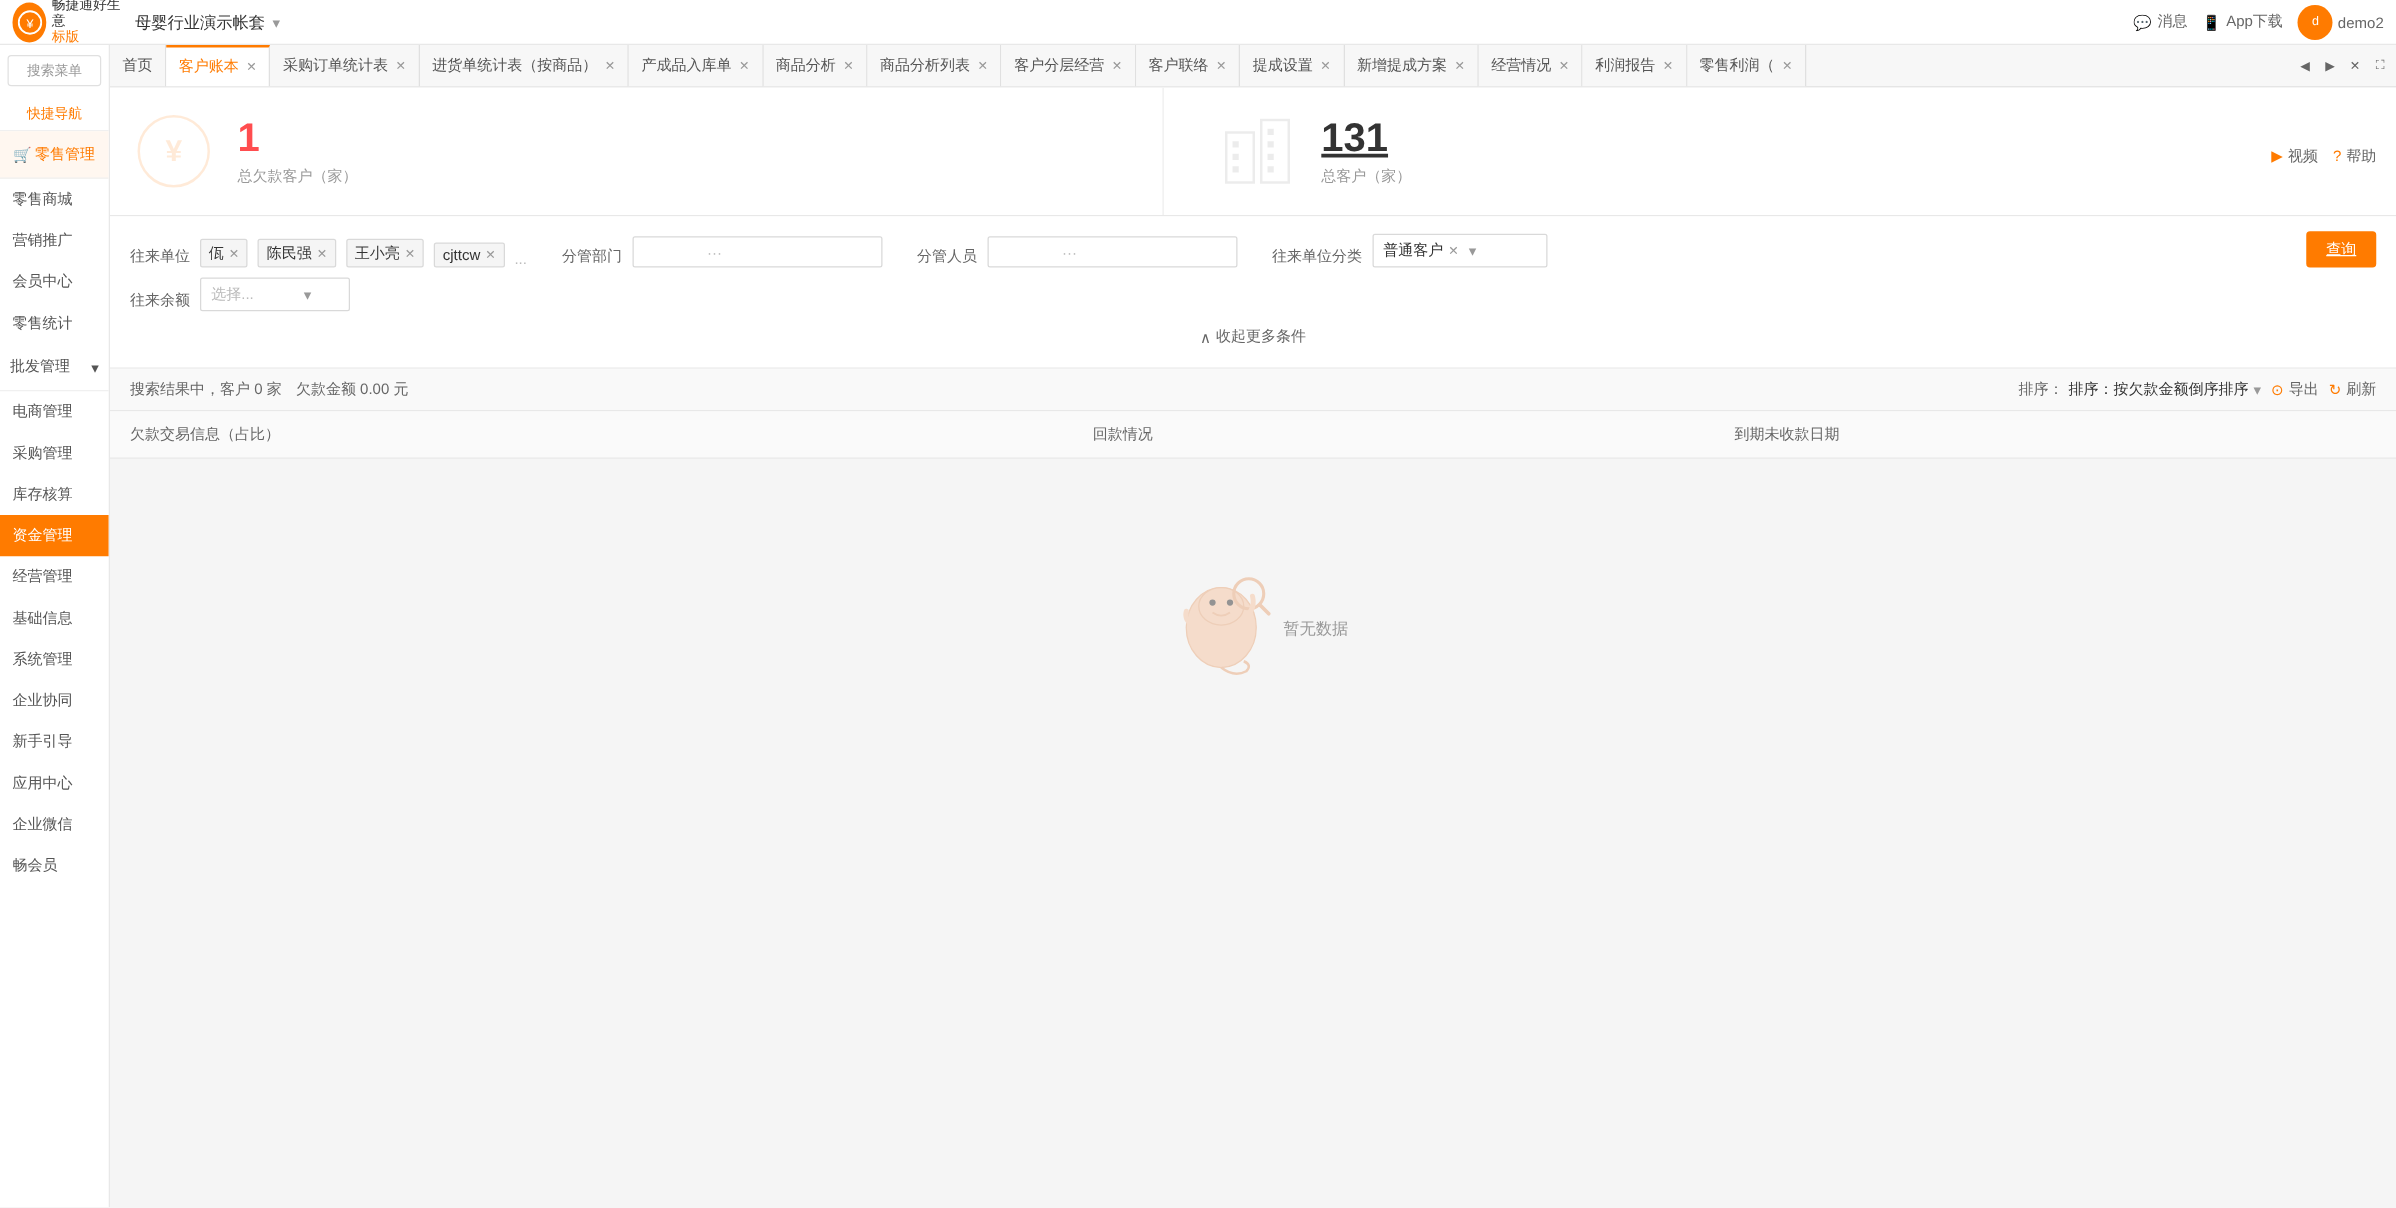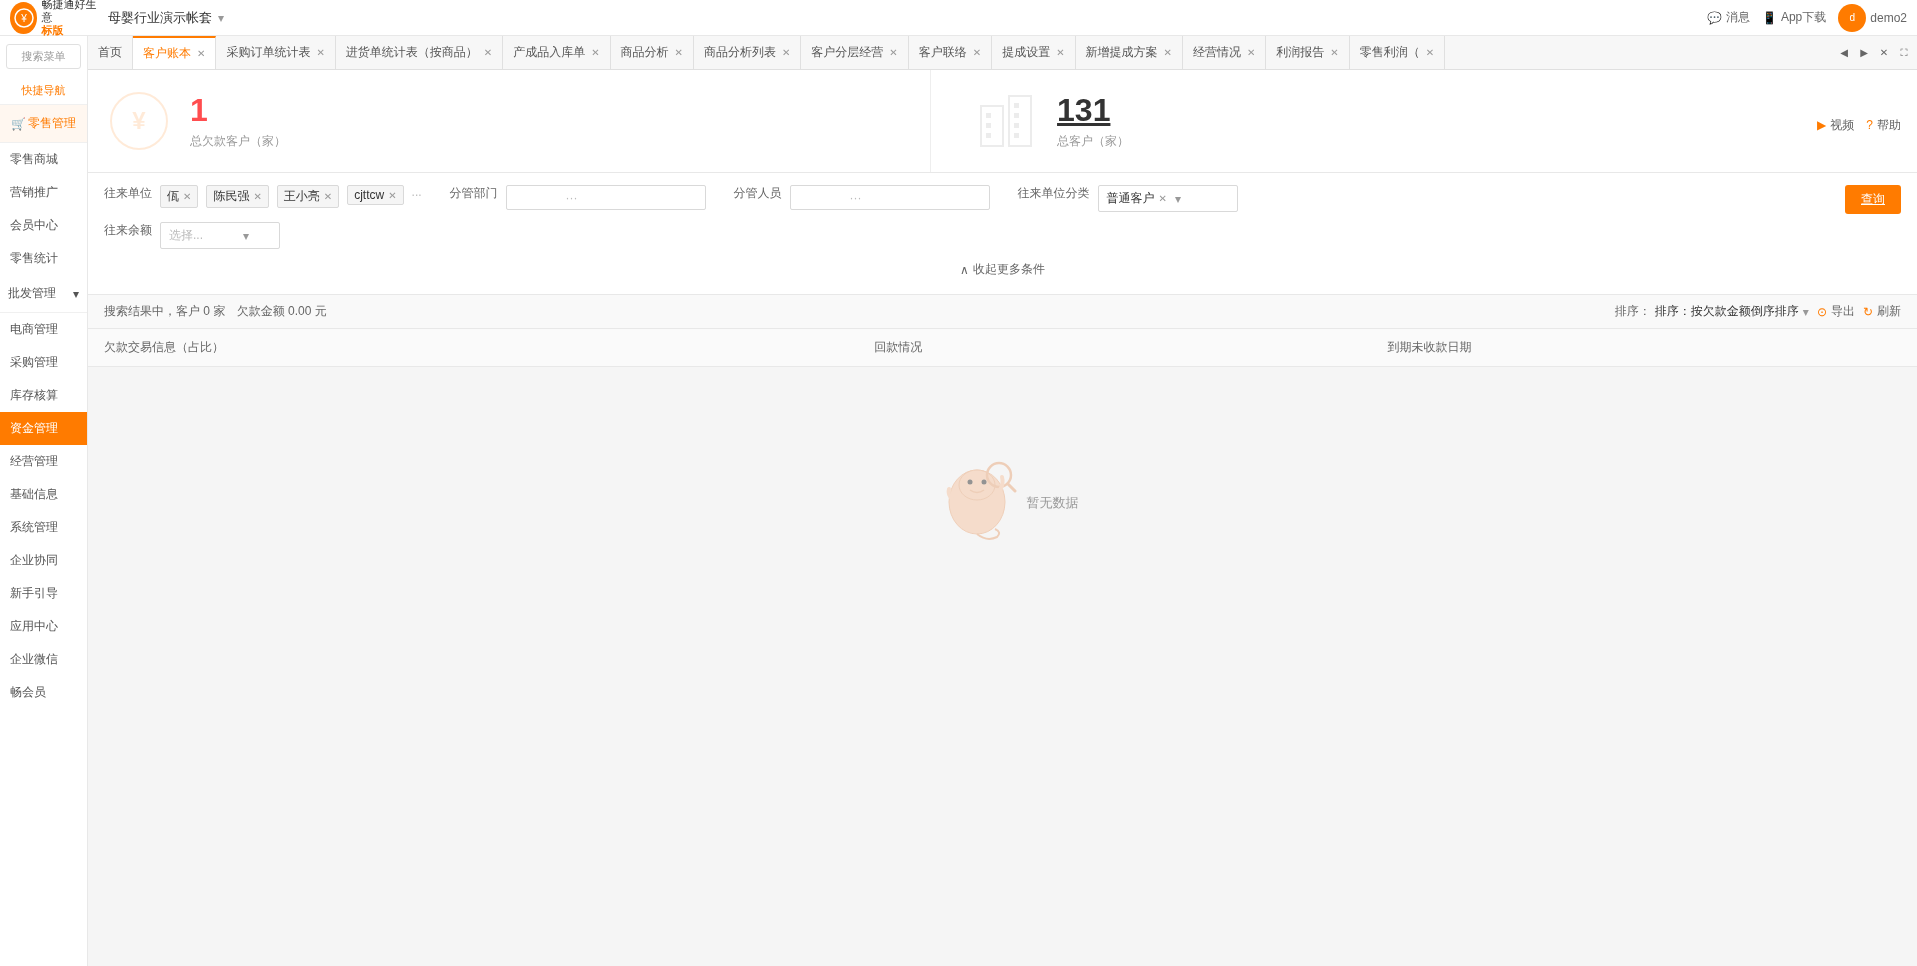--- a/index.html
+++ b/index.html
@@ -40,21 +40,21 @@
     .sidebar-collapse-item { display: flex; align-items: center; justify-content: space-between; padding: 10px 8px; cursor: pointer; color: #555; font-size: 12px; border-bottom: 1px solid #f0f0f0; }
     .stat-item { flex: 1; display: flex; align-items: center; gap: 16px; padding-right: 20px; border-right: 1px solid #eee; margin-right: 20px; }
     .stat-item:last-child { border-right: none; }
     .stat-number { font-size: 32px; font-weight: bold; }
     .stat-number.red { color: #ff4d4f; }
     .stat-number.black { color: #333; text-decoration: underline; }
     .stat-label { font-size: 12px; color: #999; margin-top: 4px; }
 
     
     .filter-area { background: #fff; padding: 12px 16px; border-bottom: 1px solid #e8e8e8; }
-    .filter-row { display: flex; align-items: flex-start; gap: 8px; margin-bottom: 8px; flex-wrap: wrap; }
+    .filter-row { display: flex; align-items: flex-end; gap: 8px; margin-bottom: 8px; flex-wrap: wrap; }
     .filter-label { color: #666; font-size: 12px; white-space: nowrap; }
     .filter-tag { display: inline-flex; align-items: center; background: #f5f5f5; border: 1px solid #d9d9d9; border-radius: 2px; padding: 2px 6px; font-size: 12px; color: #333; gap: 4px; }
     .filter-tag .close { color: #999; cursor: pointer; font-size: 10px; }
     .filter-select { display: flex; align-items: center; border: 1px solid #d9d9d9; border-radius: 2px; padding: 4px 8px; font-size: 12px; color: #333; cursor: pointer; min-width: 120px; gap: 40px; }
     .filter-select-wide { min-width: 200px; }
     .collapse-btn { display: flex; align-items: center; justify-content: center; gap: 4px; color: #666; font-size: 12px; cursor: pointer; padding: 4px 8px; }
     .query-btn { background: #ff7b00; color: white; border: none; border-radius: 3px; padding: 6px 16px; font-size: 12px; cursor: pointer; text-decoration: underline; }
 
     
     .results-bar { display: flex; align-items: center; justify-content: space-between; padding: 8px 16px; background: #f9f9f9; border-bottom: 1px solid #e8e8e8; }
@@ -84,21 +84,21 @@
   <div class="top-bar">
     <div class="top-bar-logo">
       <div class="logo-icon">
         <svg width="20" height="20" viewBox="0 0 20 20">
           <circle cx="10" cy="10" r="9" fill="none" stroke="white" stroke-width="1.5"></circle>
           <text x="10" y="14" text-anchor="middle" fill="white" font-size="10">¥</text>
         </svg>
       </div>
       <div style="display:flex;flex-direction:column;">
         <span class="logo-text">畅捷通好生意</span>
-        <span class="logo-text" style="color:#ff7b00;font-weight:bold;">标版</span>
+        <span class="logo-text" style="color:#ff7b00;">标版</span>
       </div>
     </div>
     <div class="top-bar-center">
       <span style="color:#333;font-size:13px;">母婴行业演示帐套</span>
       <span style="margin-left:6px;color:#999;">▾</span>
     </div>
     <div class="top-bar-right">
       <div class="top-bar-btn">
         <span>💬</span>
         <span>消息</span>

